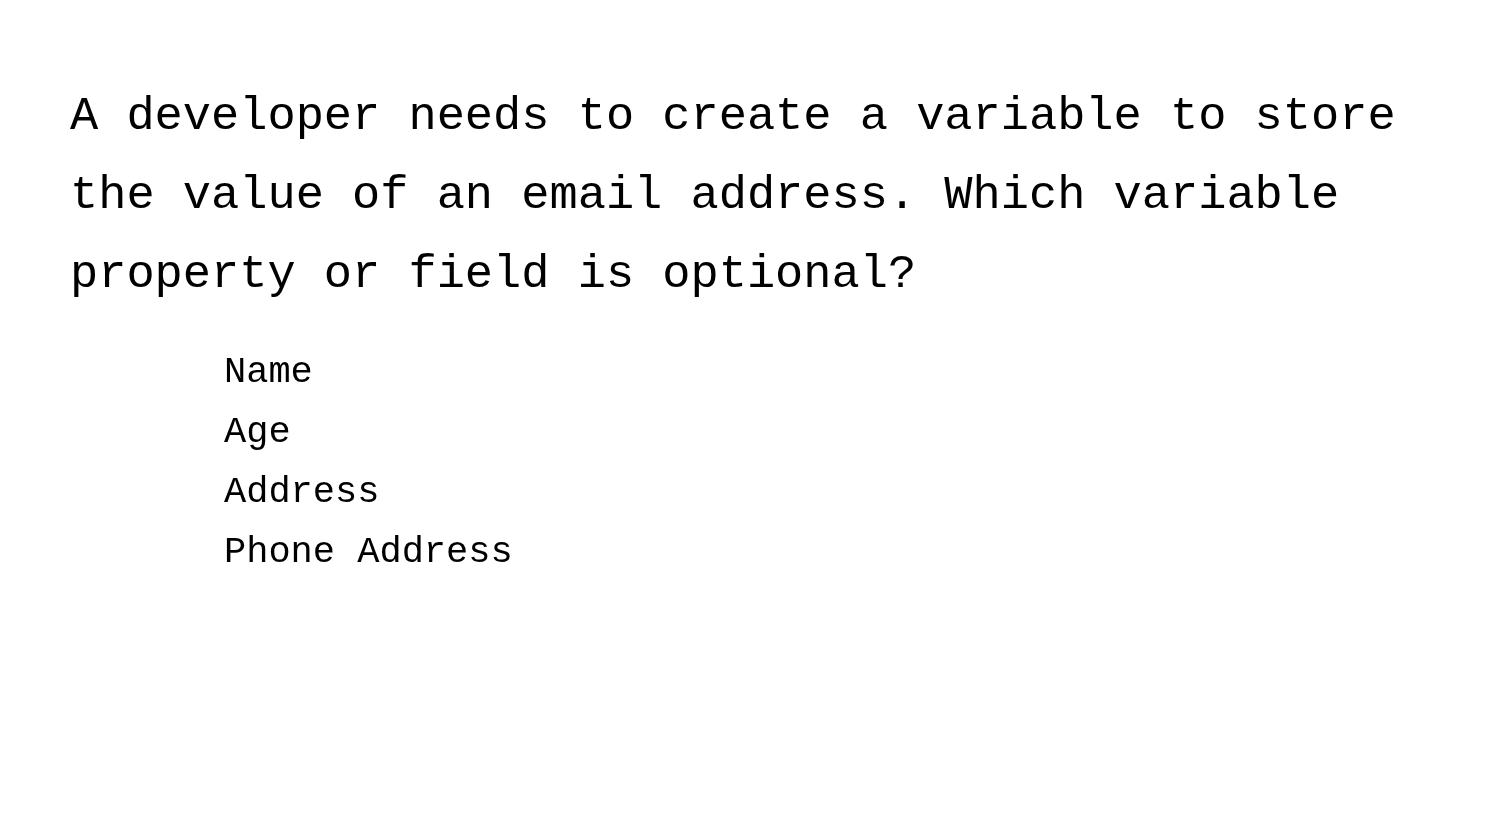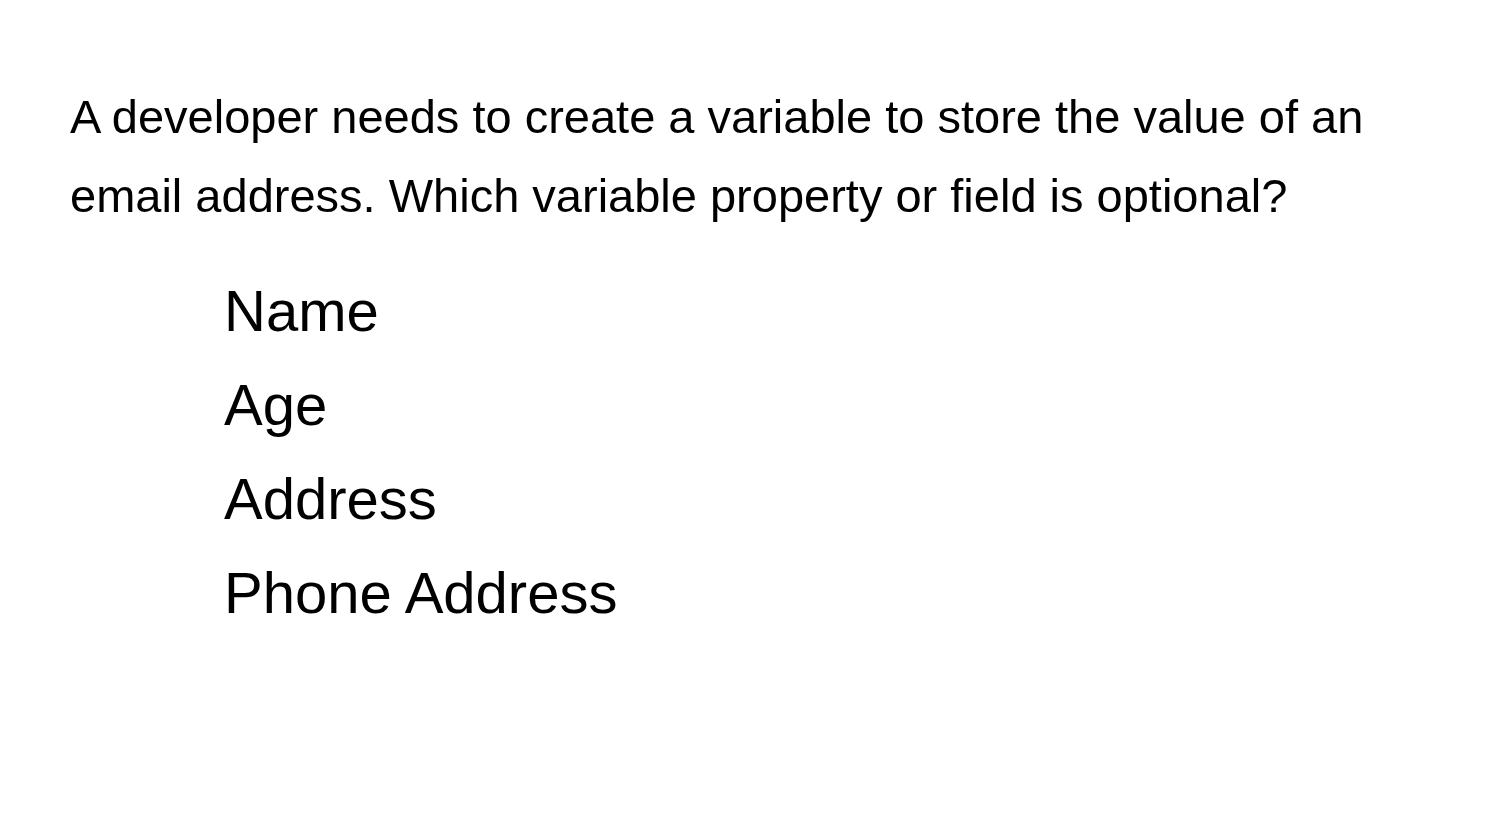--- a/index.html
+++ b/index.html
@@ -1,35 +1,36 @@
 <!DOCTYPE html>
 <html><head>
   <meta charset="utf-8">
   <style>
     * {
       margin: 0;
       padding: 0;
       box-sizing: border-box;
+      font-family: Liberation Mono, monospace;
     }
     body {
       width: 1500px;
       height: 832px;
       background: #ffffff;
       font-family: -apple-system, BlinkMacSystemFont, "Segoe UI", Helvetica, Arial, sans-serif;
       color: #000000;
       padding: 78px 70px;
     }
     .question {
       font-size: 47px;
       line-height: 1.68;
       font-weight: 400;
       margin-bottom: 28px;
     }
     .option {
-      font-size: 58px;
+      font-size: 37px;
       line-height: 1.62;
       font-weight: 400;
       padding-left: 154px;
     }
   </style>
 </head>
 <body>
 
 <div class="question">A developer needs to create a variable to store the value of an email address. Which variable property or field is optional?</div>
 <div class="option">Name</div>

